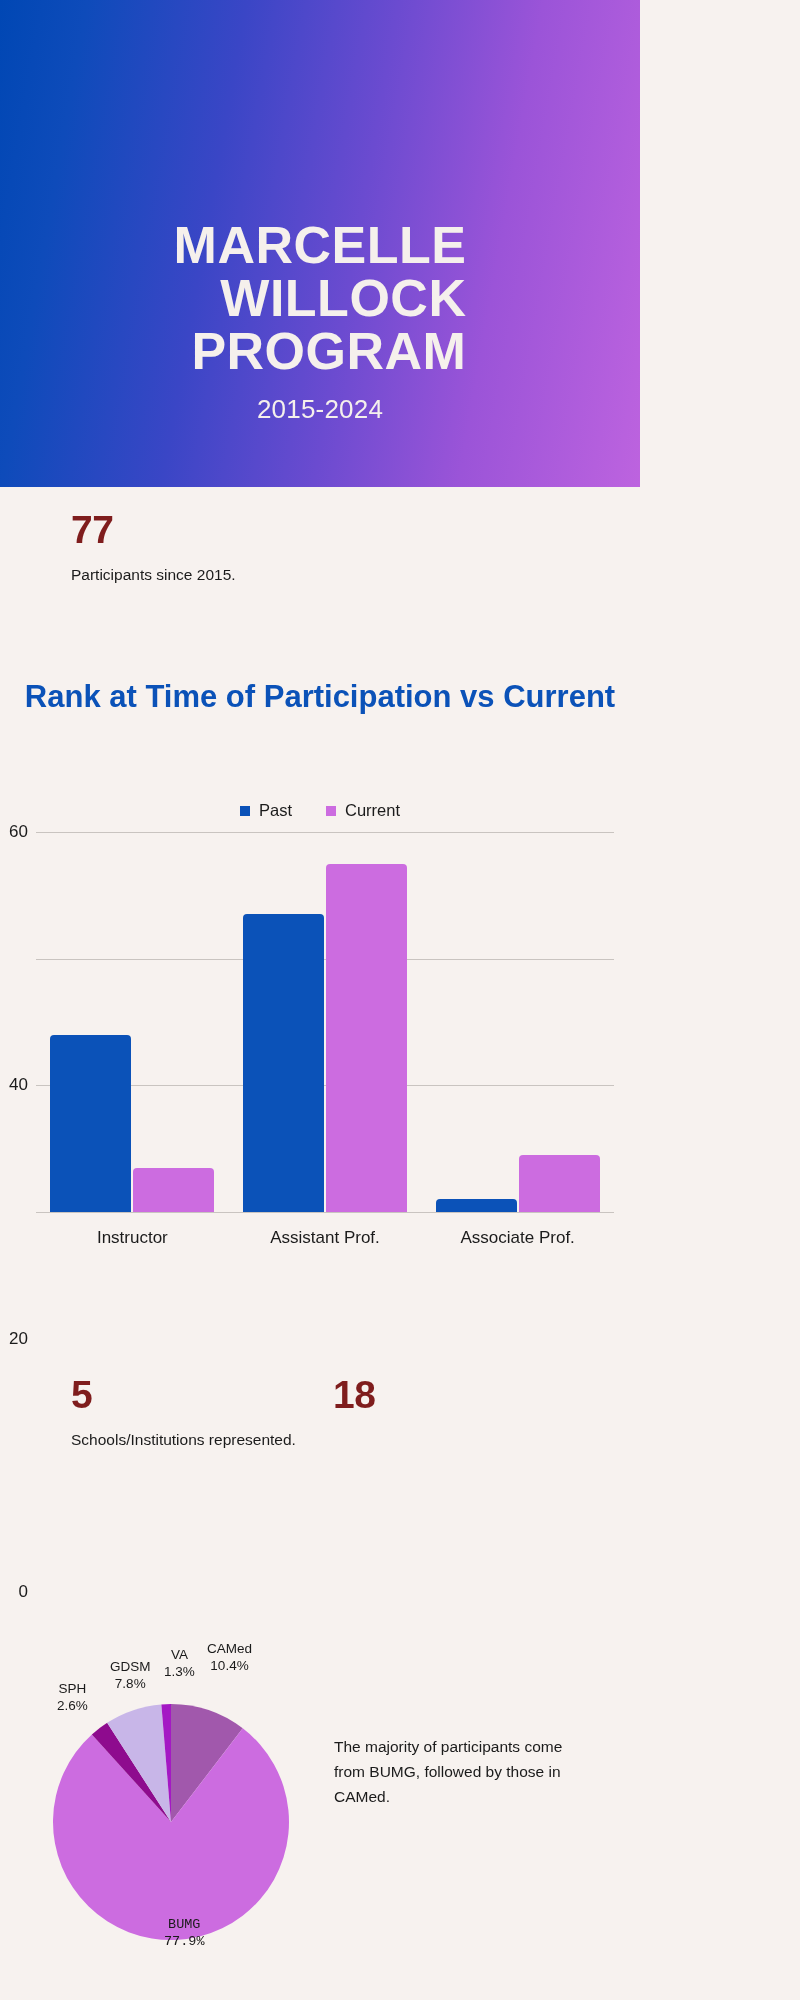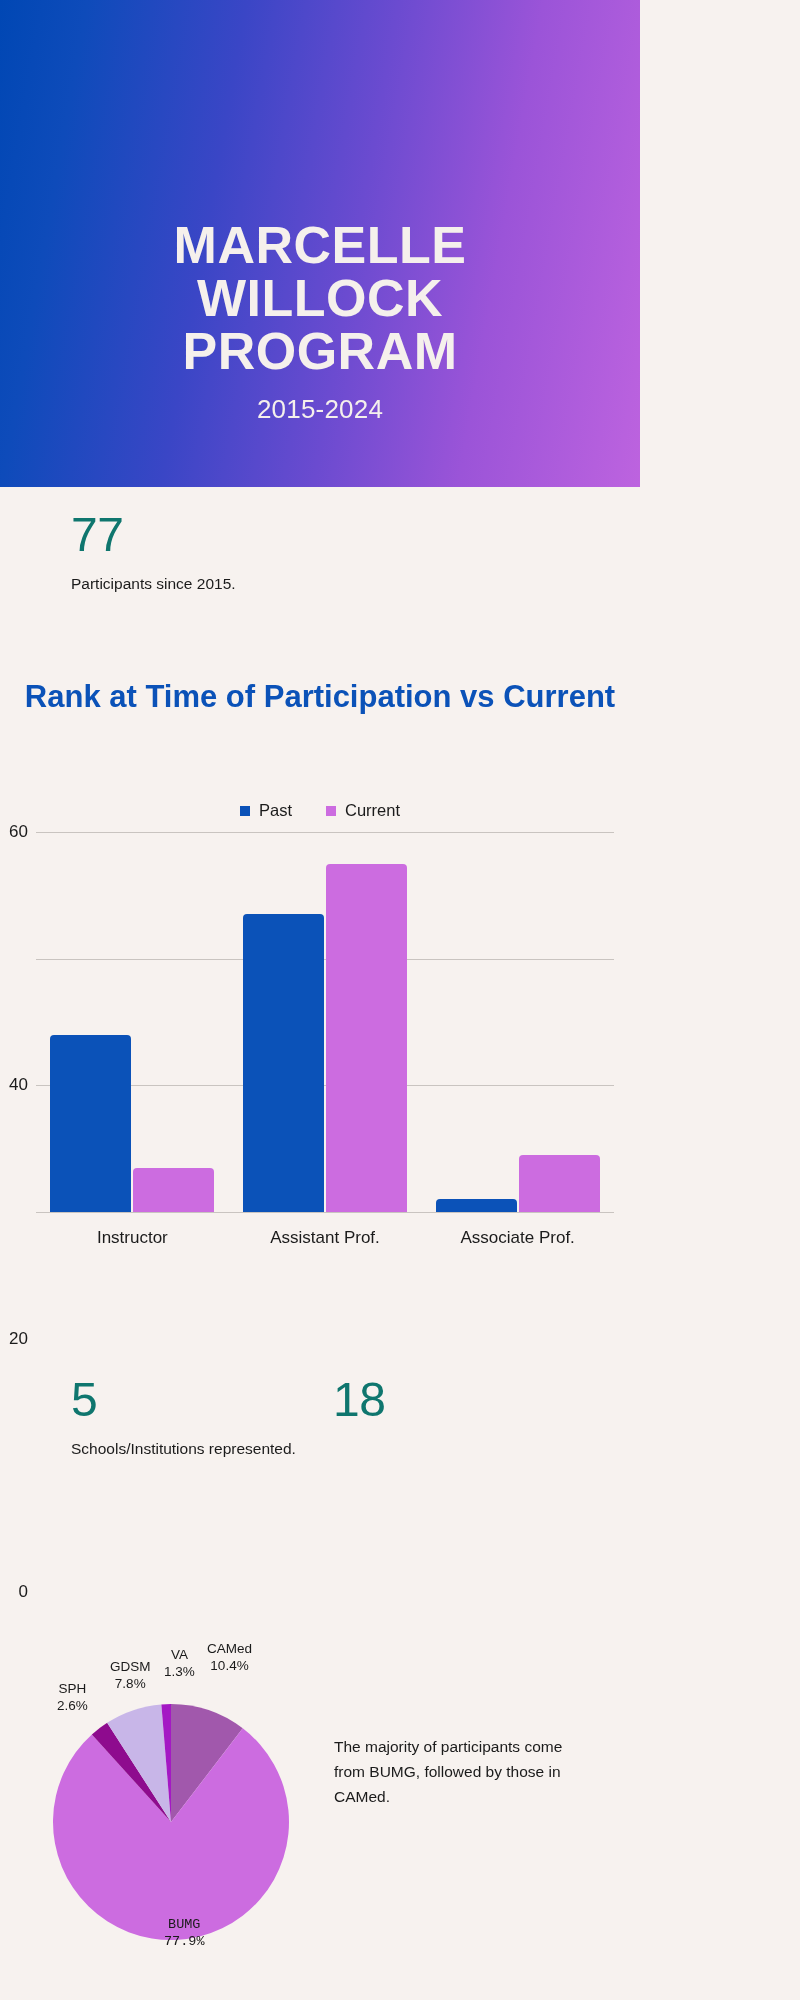--- a/index.html
+++ b/index.html
@@ -16,33 +16,33 @@
 
   
   .header {
     position:absolute; left:0; top:0; width:640px; height:487px;
     background:linear-gradient(100deg,#0047b4 0%, #0e4bba 12%, #3a46c6 34%, #6b4bd0 55%, #9b54d8 75%, #bd63df 100%);
     display:flex; flex-direction:column; align-items:center; justify-content:flex-end;
     padding-bottom:62px;
   }
   .title {
     color:#f5f0ec; font-weight:bold; font-size:52px; line-height:1.02;
-    letter-spacing:0.5px; text-align:center; text-transform:uppercase;
+    letter-spacing:0.5px; text-align:right; text-transform:uppercase;
     font-family:"Liberation Sans", sans-serif;
   }
   .title-line { display:block; }
   .subtitle {
     margin-top:16px; color:#f5f0ec; font-size:26px; font-weight:400; letter-spacing:0.2px;
   }
 
   
   .stats-row-1 { position:absolute; left:0; top:487px; width:640px; height:195px; }
   .stat { position:absolute; }
   .stat-num {
-    color:#0f766e; font-size:48px; font-weight:normal; line-height:1.05; letter-spacing:-0.5px;
+    color:#7f1d1d; font-size:39px; font-weight:bold; line-height:1.05; letter-spacing:-0.5px;
   }
   .stat-txt {
     margin-top:12px; font-size:15.5px; line-height:1.55; color:#1b1b1b; font-weight:400;
   }
   #stat-participants { left:71px; top:23px; width:230px; }
   #stat-promoted     { left:333px; top:23px; width:215px; }
 
   
   .chart-block { position:absolute; left:0; top:682px; width:640px; height:680px; }
   .chart-title {

